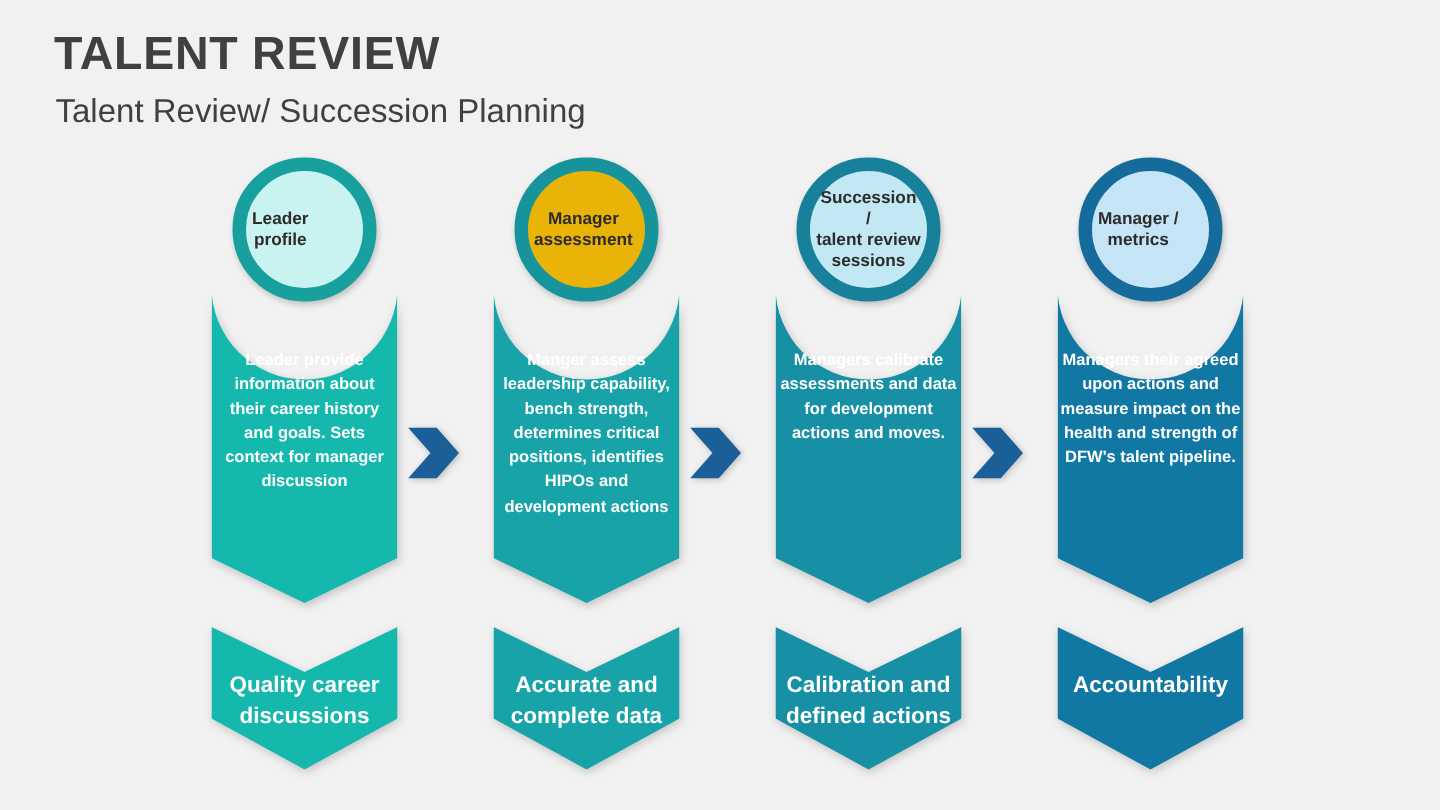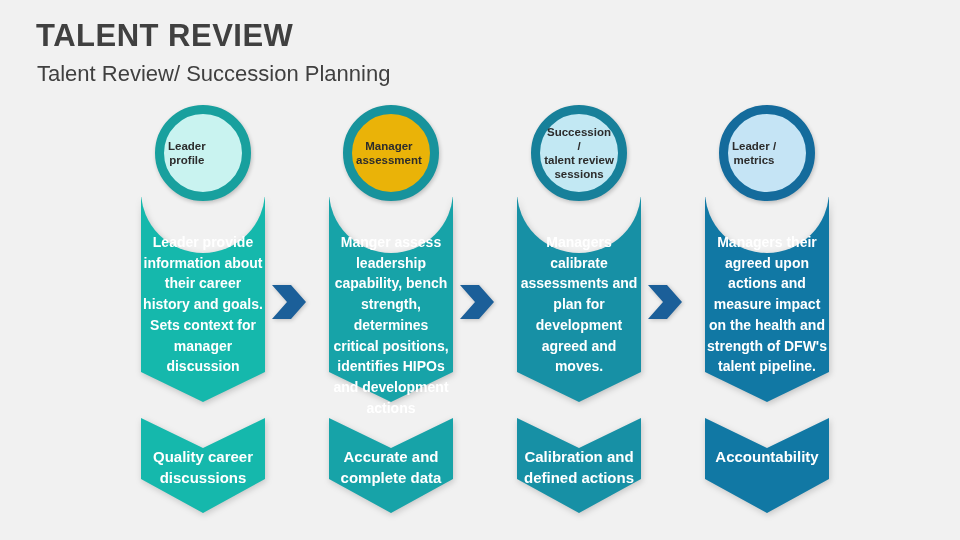--- a/index.html
+++ b/index.html
@@ -89,21 +89,21 @@
   }
   .body-arrow svg { display: block; }
 
   .body-text {
     position: absolute;
     left: 10px;
     top: 232px;
     width: 120px;
     z-index: 20;
     text-align: center;
-    font-size: 14px;
+    font-size: 11px;
     font-weight: bold;
     line-height: 1.48;
     color: #ffffff;
   }
 
   
   .outcome-arrow {
     position: absolute;
     left: 8px;
     top: 418px;
@@ -205,31 +205,31 @@
           <svg width="124" height="205" viewBox="0 0 124 205">
             <defs>
               <mask id="notch2">
                 <rect x="0" y="0" width="124" height="205" fill="#fff"></rect>
                 <circle cx="62" cy="-6" r="62" fill="#000"></circle>
               </mask>
             </defs>
             <path d="M0,0 L124,0 L124,175 L62,205 L0,175 Z" fill="#1790a5" mask="url(#notch2)"></path>
           </svg>
         </div>
-        <div class="body-text">Managers calibrate assessments and plan for development agreed and moves.</div>
+        <div class="body-text">Managers calibrate assessments and data for development actions and moves.</div>
         <div class="outcome-arrow">
           <svg width="124" height="95" viewBox="0 0 124 95">
             <path d="M0,0 L62,30 L124,0 L124,61 L62,95 L0,61 Z" fill="#1790a5"></path>
           </svg>
         </div>
         <div class="outcome-text">Calibration and defined actions</div>
       </div>
       <div class="column" style="left: 697px;">
         <div class="circle" style="border-color: rgb(20, 107, 156); background: rgb(197, 228, 245);">
-          <div class="circle-label" style="white-space: pre-line;">Leader /
+          <div class="circle-label" style="white-space: pre-line;">Manager /
 metrics</div>
         </div>
         <div class="body-arrow">
           <svg width="124" height="205" viewBox="0 0 124 205">
             <defs>
               <mask id="notch3">
                 <rect x="0" y="0" width="124" height="205" fill="#fff"></rect>
                 <circle cx="62" cy="-6" r="62" fill="#000"></circle>
               </mask>
             </defs>

